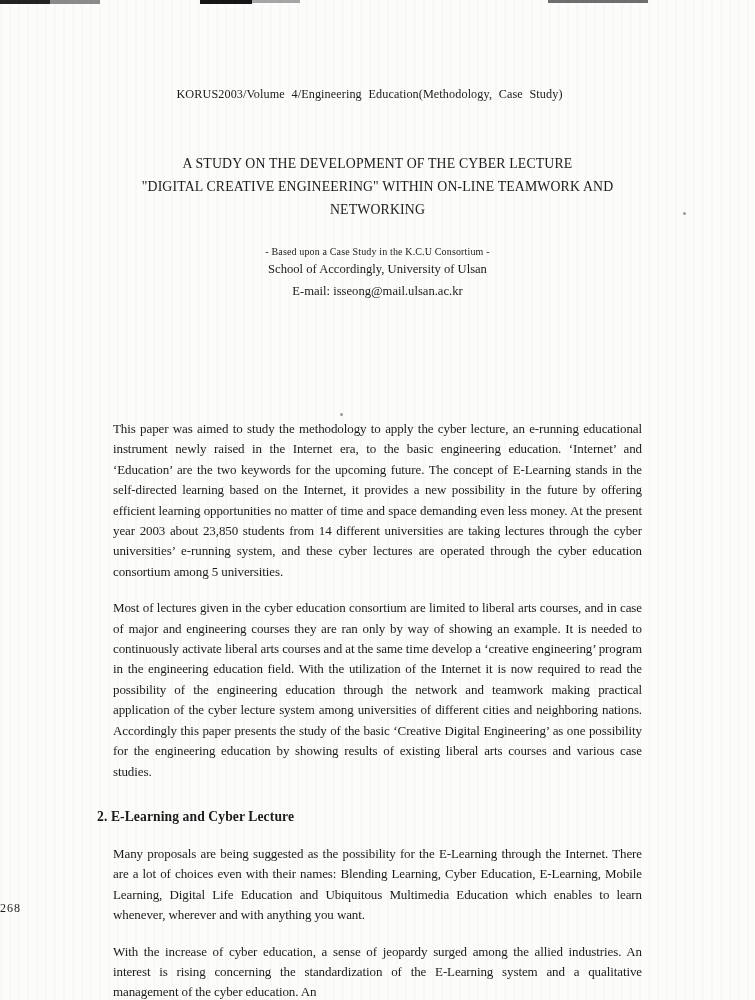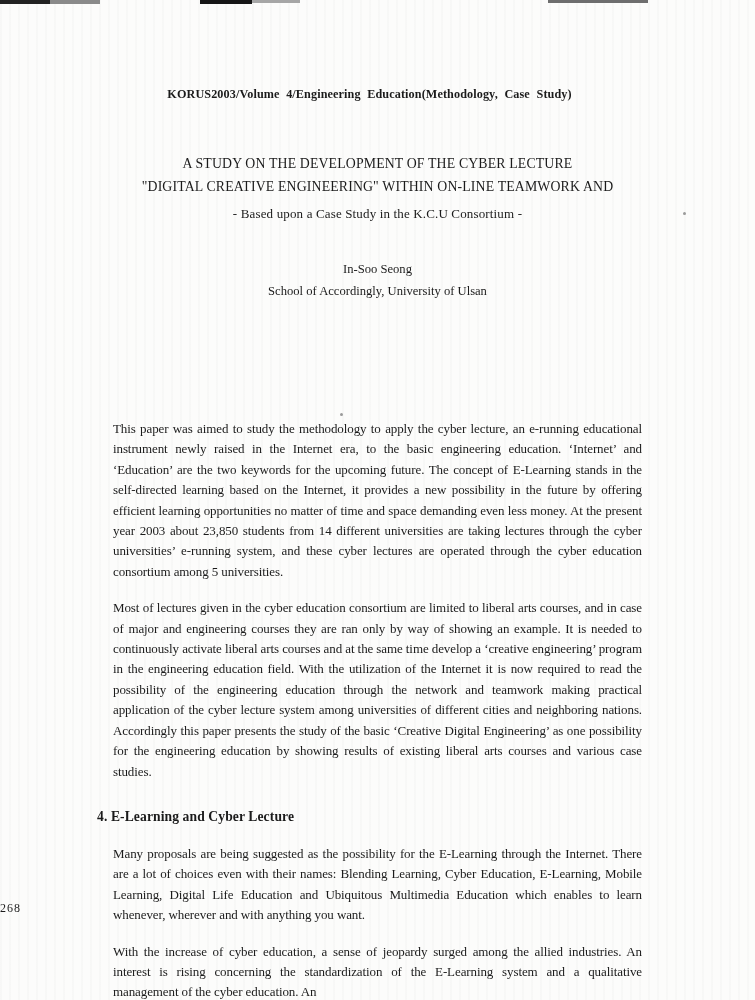--- a/index.html
+++ b/index.html
@@ -35,39 +35,39 @@
     height: 3px;
     background: #9a9a9a;
     border-radius: 50%;
   }
 
   .conf-header {
     top: 87px;
     left: 0;
     width: 739px;
     text-align: center;
-    font-weight: bold;
+    font-weight: normal;
     font-size: 12.2px;
     word-spacing: 3.5px;
     letter-spacing: 0.1px;
   }
 
   .title-block {
     top: 152px;
     left: 60px;
     width: 635px;
     text-align: center;
     font-weight: normal;
     font-size: 13.8px;
     line-height: 23px;
     letter-spacing: 0.15px;
   }
   .title-block .subtitle {
-    font-size: 13px;
-    margin-top: 4px;
+    font-size: 10px;
+    margin-top: 19px;
   }
 
   .author-block {
     top: 259px;
     left: 60px;
     width: 635px;
     text-align: center;
     font-size: 12.6px;
     line-height: 21.8px;
   }
@@ -111,36 +111,37 @@
 <div class="scan-bar" style="left:252px; width:48px; background:#a6a6a6; height:3px;"></div>
 <div class="scan-bar" style="left:548px; width:100px; background:#6e6e6e; height:3px;"></div>
 <div class="speck" style="left:683px; top:212px;"></div>
 <div class="speck" style="left:340px; top:413px;"></div>
 
 <div class="abs conf-header">KORUS2003/Volume 4/Engineering Education(Methodology, Case Study)</div>
 
 <div class="abs title-block">
   <div>A STUDY ON THE DEVELOPMENT OF THE CYBER LECTURE</div>
   <div>"DIGITAL CREATIVE ENGINEERING" WITHIN ON-LINE TEAMWORK AND</div>
+  <div>NETWORKING</div>
   <div class="subtitle">- Based upon a Case Study in the K.C.U Consortium -</div>
 </div>
 
 <div class="abs author-block">
-  <div>In-Soo Seong</div>
   <div>School of Accordingly, University of Ulsan</div>
+  <div>E-mail: isseong@mail.ulsan.ac.kr</div>
 </div>
 
 <div class="abs main-col">
 
 
   <p class="body-par">This paper was aimed to study the methodology to apply the cyber lecture, an e-running educational instrument newly raised in the Internet era, to the basic engineering education. ‘Internet’ and ‘Education’ are the two keywords for the upcoming future. The concept of E-Learning stands in the self-directed learning based on the Internet, it provides a new possibility in the future by offering efficient learning opportunities no matter of time and space demanding even less money. At the present year 2003 about 23,850 students from 14 different universities are taking lectures through the cyber universities’ e-running system, and these cyber lectures are operated through the cyber education consortium among 5 universities.</p>
 
   <p class="body-par">Most of lectures given in the cyber education consortium are limited to liberal arts courses, and in case of major and engineering courses they are ran only by way of showing an example. It is needed to continuously activate liberal arts courses and at the same time develop a ‘creative engineering’ program in the engineering education field. With the utilization of the Internet it is now required to read the possibility of the engineering education through the network and teamwork making practical application of the cyber lecture system among universities of different cities and neighboring nations. Accordingly this paper presents the study of the basic ‘Creative Digital Engineering’ as one possibility for the engineering education by showing results of existing liberal arts courses and various case studies.</p>
 
-  <h2 class="section-heading second">4. E-Learning and Cyber Lecture</h2>
+  <h2 class="section-heading second">2. E-Learning and Cyber Lecture</h2>
 
   <p class="body-par">Many proposals are being suggested as the possibility for the E-Learning through the Internet. There are a lot of choices even with their names: Blending Learning, Cyber Education, E-Learning, Mobile Learning, Digital Life Education and Ubiquitous Multimedia Education which enables to learn whenever, wherever and with anything you want.</p>
 
   <p class="body-par">With the increase of cyber education, a sense of jeopardy surged among the allied industries. An interest is rising concerning the standardization of the E-Learning system and a qualitative management of the cyber education. An</p>
 
 </div>
 
 <div class="abs page-number">268</div>
 
 </body></html>

